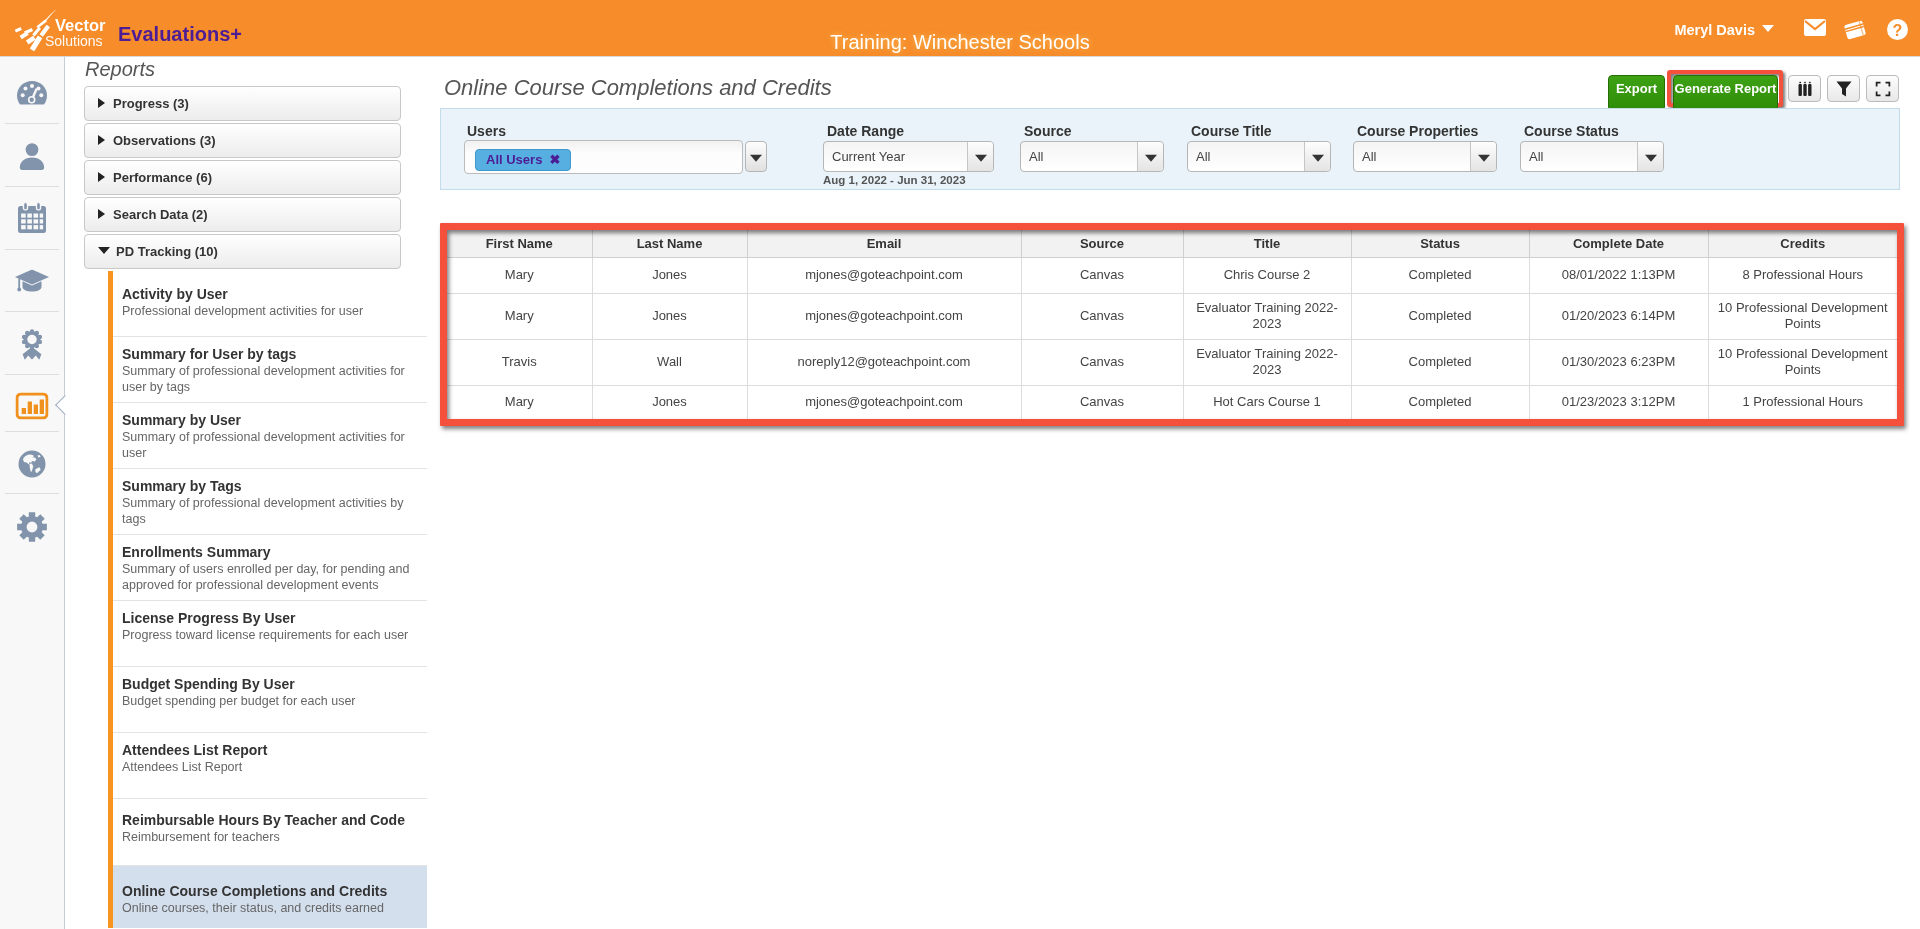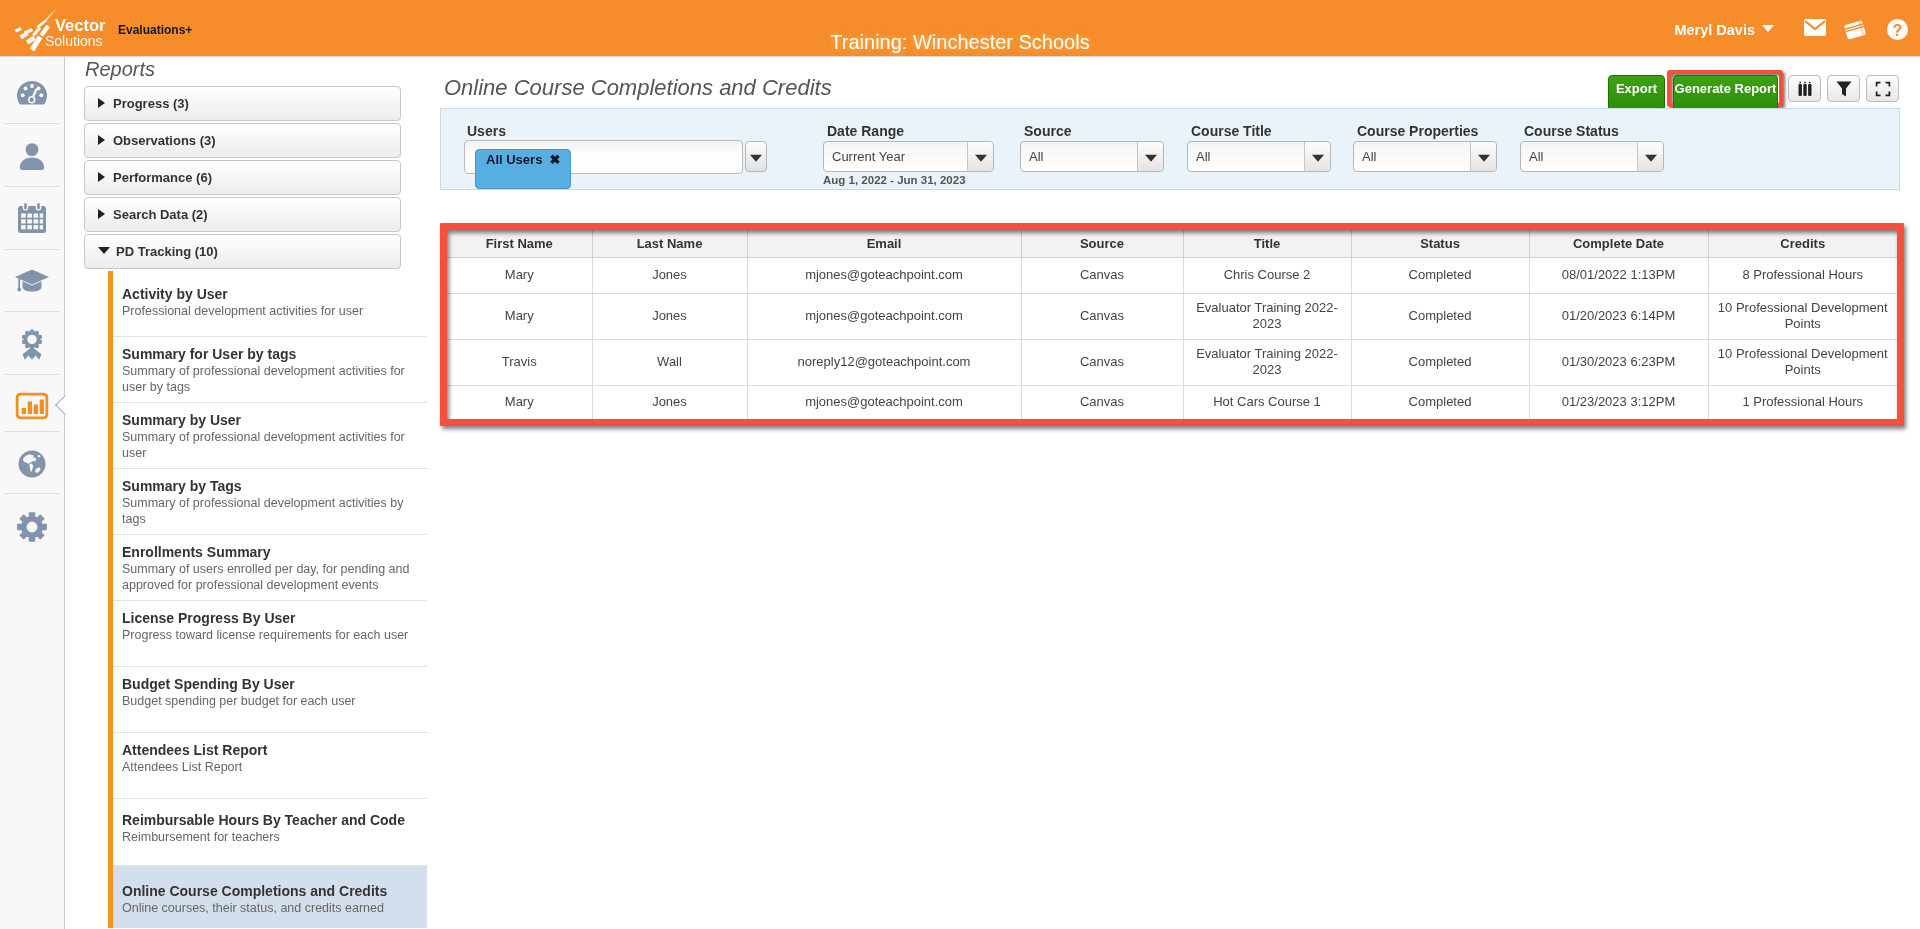--- a/index.html
+++ b/index.html
@@ -2,21 +2,21 @@
 <html><head>
 <meta charset="utf-8">
 <style>
 * { margin:0; padding:0; box-sizing:border-box; }
 html,body { width:1920px; height:929px; overflow:hidden; background:#fff;
   font-family:"Liberation Sans", sans-serif; }
 
 #hdr { position:absolute; left:0; top:0; width:1920px; height:57px;
   background:#f68c2a; border-bottom:1px solid #d8d8d8; }
 #logo { position:absolute; left:11px; top:7px; }
-#evalp { position:absolute; left:118px; top:23px; color:#0f172a; font-size:12px; font-weight:bold; }
+#evalp { position:absolute; left:118px; top:23px; color:#4c1d95; font-size:20px; font-weight:bold; }
 #hdr-title { position:absolute; left:0; top:31px; width:1920px; text-align:center;
   color:#fff; font-size:20px; font-weight:normal;
   text-shadow:0 0 6px rgba(255,214,110,0.7); }
 #hdr-user { position:absolute; right:146px; top:22px; color:#fff; font-size:14.5px; font-weight:bold; }
 #hdr-user .caret { display:inline-block; margin-left:7px; vertical-align:3px;
   width:0; height:0; border-left:6px solid transparent; border-right:6px solid transparent;
   border-top:7px solid #fff; }
 .hico { position:absolute; top:19px; }
 
 #side { position:absolute; left:0; top:57px; width:65px; height:872px;
@@ -64,22 +64,22 @@
   padding-left:8px; }
 .fsel .arr { position:absolute; right:0; top:0; width:26px; height:29px;
   border-left:1px solid #c6c6c6; border-radius:0 4px 4px 0; background:linear-gradient(#fdfdfd,#e4e4e4); }
 .fsel .arr:after, .dbtn:after { content:""; position:absolute; left:50%; top:50%;
   transform:translate(-50%,-32%); width:0; height:0;
   border-left:6px solid transparent; border-right:6px solid transparent; border-top:7px solid #333; }
 .dbtn { position:absolute; top:32px; width:22px; height:31px; border:1px solid #b6b6b6;
   border-radius:4px; background:linear-gradient(#fdfdfd,#e0e0e0); }
 #chipbox { position:absolute; left:23px; top:31px; width:279px; height:34px;
   border:1px solid #bbb; border-radius:4px; background:linear-gradient(#f1f1f1 0%,#fdfdfd 40%); }
-#chip { position:absolute; left:10px; top:8px; height:40px; background:#56aee1;
-  border:1px solid #3e97cd; border-radius:4px; color:#0f172a; font-size:13px; font-weight:bold;
+#chip { position:absolute; left:10px; top:8px; height:22px; background:#56aee1;
+  border:1px solid #3e97cd; border-radius:4px; color:#4c1d95; font-size:13px; font-weight:bold;
   line-height:20px; padding:0 10px; }
 #daterange-sub { position:absolute; left:383px; top:117px; font-size:11.5px; font-weight:bold; color:#555; }
 
 #tanno { position:absolute; left:0px; top:166px; width:1464px; height:203px; }
 #tanno table { position:absolute; left:7px; top:7px; }
 #tborder { position:absolute; left:0; top:0; width:1464px; height:203px;
   border:7px solid #f4503c; border-radius:1px;
   filter:drop-shadow(2px 3px 2px rgba(0,0,0,0.5)); z-index:2; }
 table { border-collapse:collapse; width:1450px; table-layout:fixed; background:#fff; }
 th { background:#f2f2f2; font-size:13px; font-weight:bold; color:#333;

